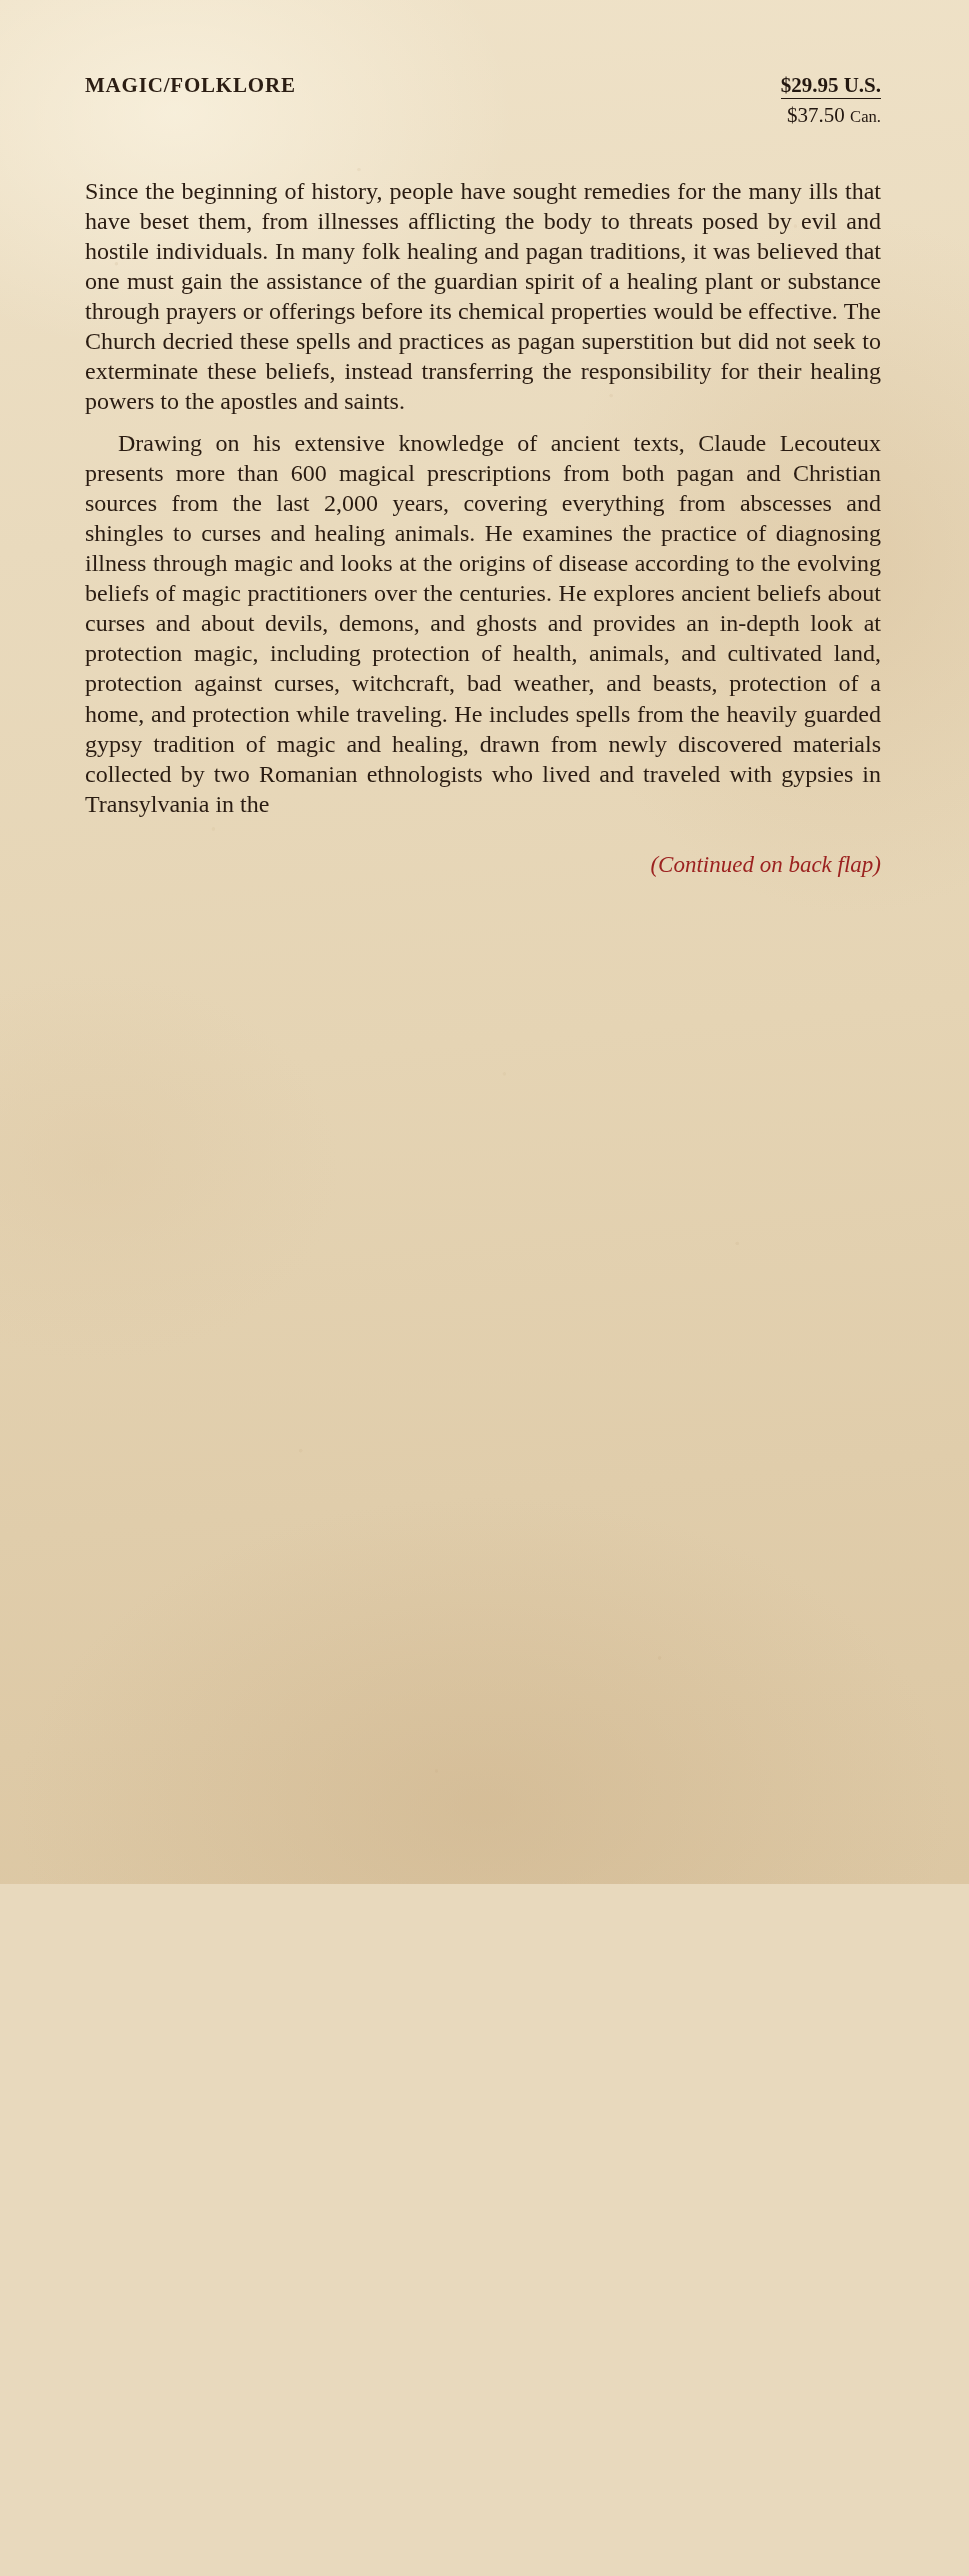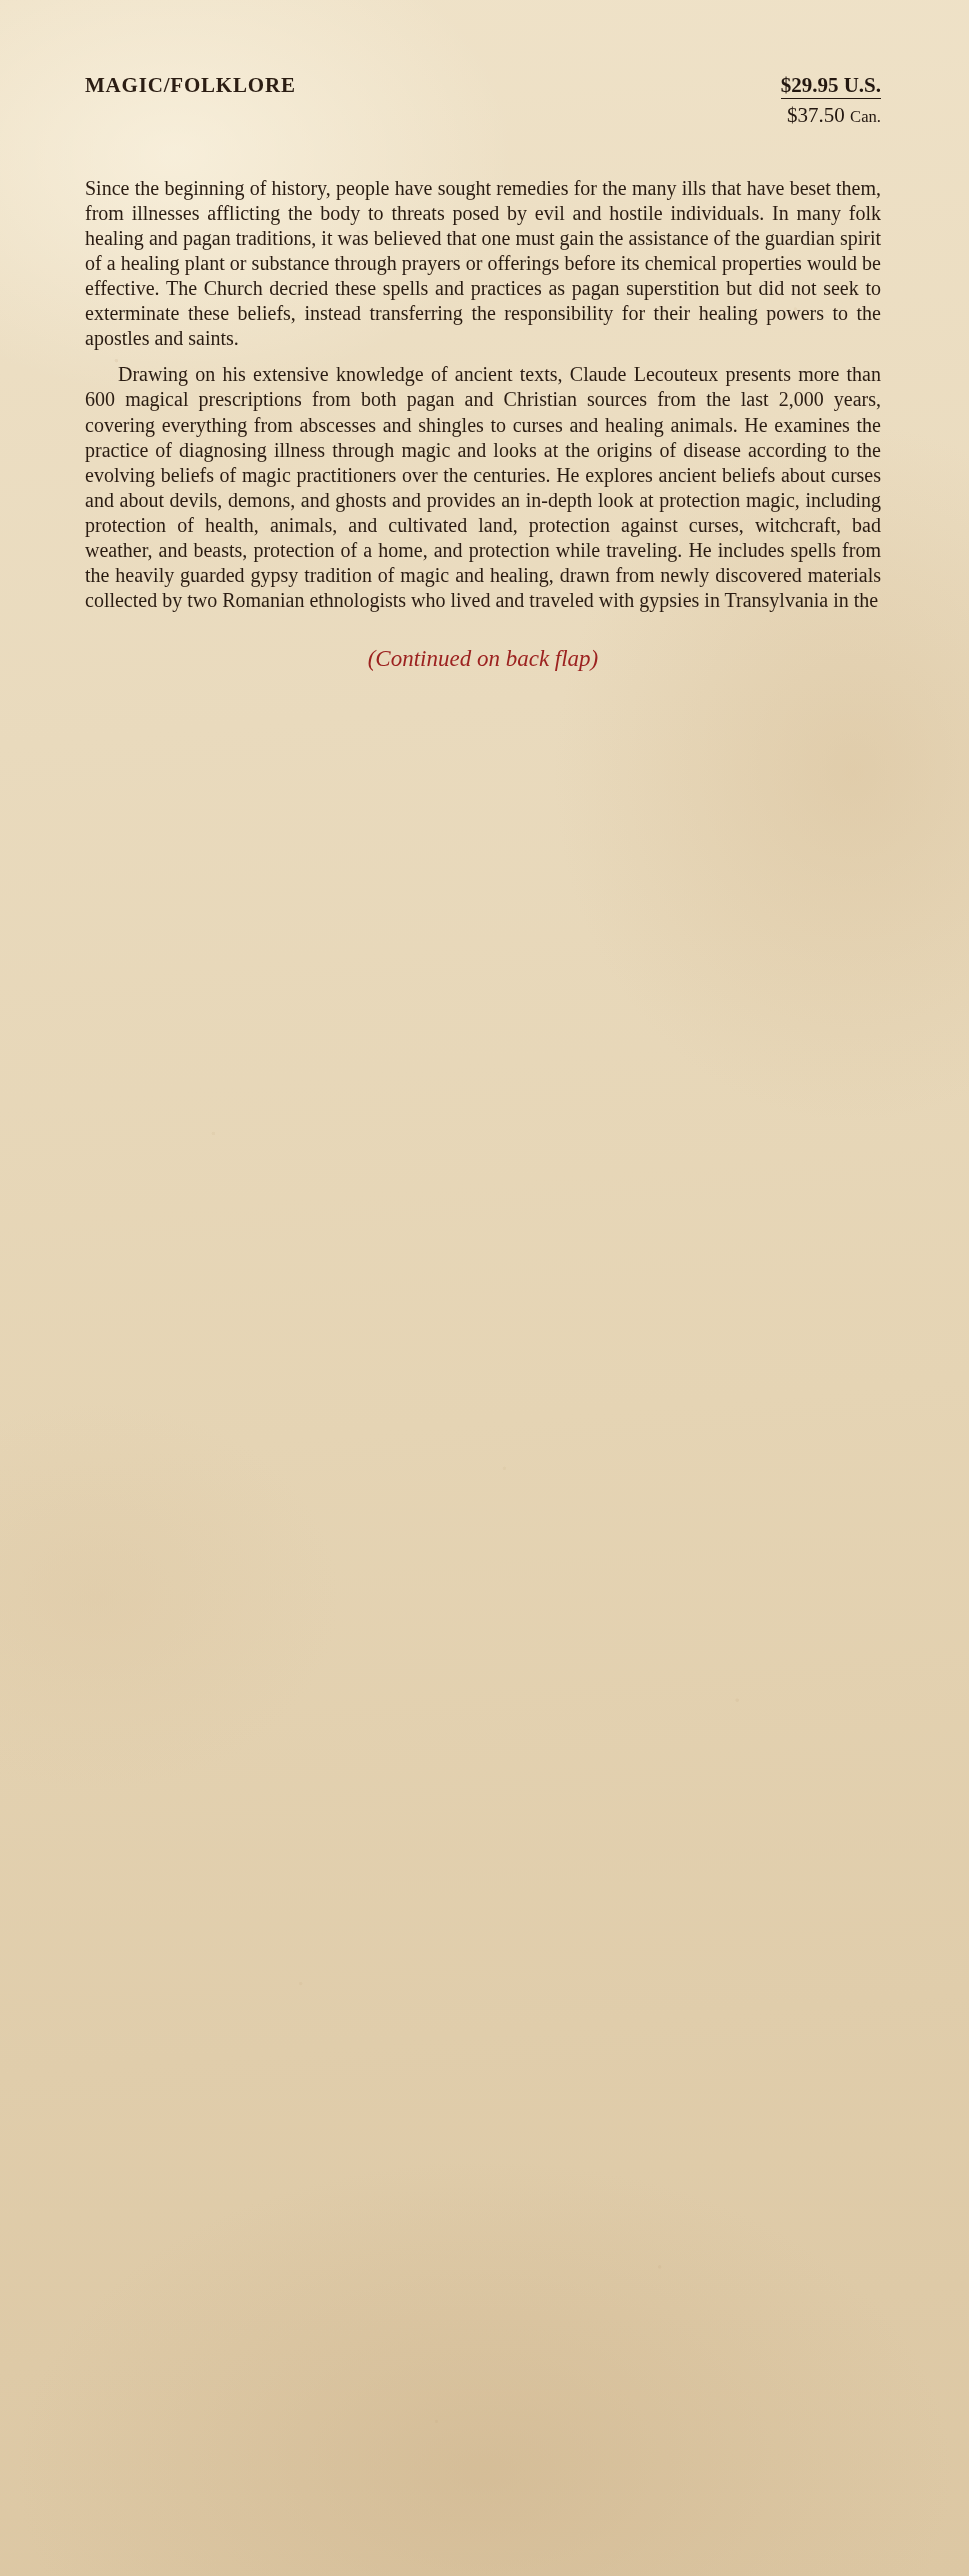--- a/index.html
+++ b/index.html
@@ -11,21 +11,21 @@
     height: 2576px;
     background: #e8d9bd;
     font-family: "Liberation Serif", serif;
     overflow: hidden;
   }
 
   
   .page {
     position: relative;
     width: 970px;
-    height: 2576px;
+    height: 1884px;
     background:
       radial-gradient(ellipse 485px 346px at 18% 6%, rgba(255,250,235,0.55), rgba(255,250,235,0) 70%),
       radial-gradient(ellipse 416px 485px at 88% 30%, rgba(214,189,150,0.45), rgba(214,189,150,0) 72%),
       radial-gradient(ellipse 624px 416px at 50% 96%, rgba(206,180,141,0.55), rgba(206,180,141,0) 75%),
       radial-gradient(ellipse 346px 277px at 10% 62%, rgba(222,201,166,0.5), rgba(222,201,166,0) 70%),
       linear-gradient(175deg, #efe2c8 0%, #e9dabd 28%, #e5d4b4 55%, #e0cdab 78%, #dcc7a3 100%);
     overflow: hidden;
   }
   .page::after {
     
@@ -119,38 +119,38 @@
     font-size: 29px;
   }
   .subtitle .caps {
     font-size: 28px;
     letter-spacing: 1px;
   }
 
   
   .body-text {
     color: #2a1c12;
-    font-size: 20px;
+    font-size: 24px;
     line-height: 1.255;
     text-align: justify;
     text-justify: inter-word;
     -webkit-hyphens: none;
     hyphens: none;
   }
   .body-text p {
     margin: 0;
   }
   .body-text p + p {
     margin-top: 11px;
     text-indent: 33px;
   }
 
   .continued {
     margin-top: 33px;
-    text-align: center;
+    text-align: right;
     font-style: italic;
     color: #9c2220;
     font-size: 23px;
   }
 </style>
 </head>
 <body>
 
 <div class="page">
   <div class="content">

